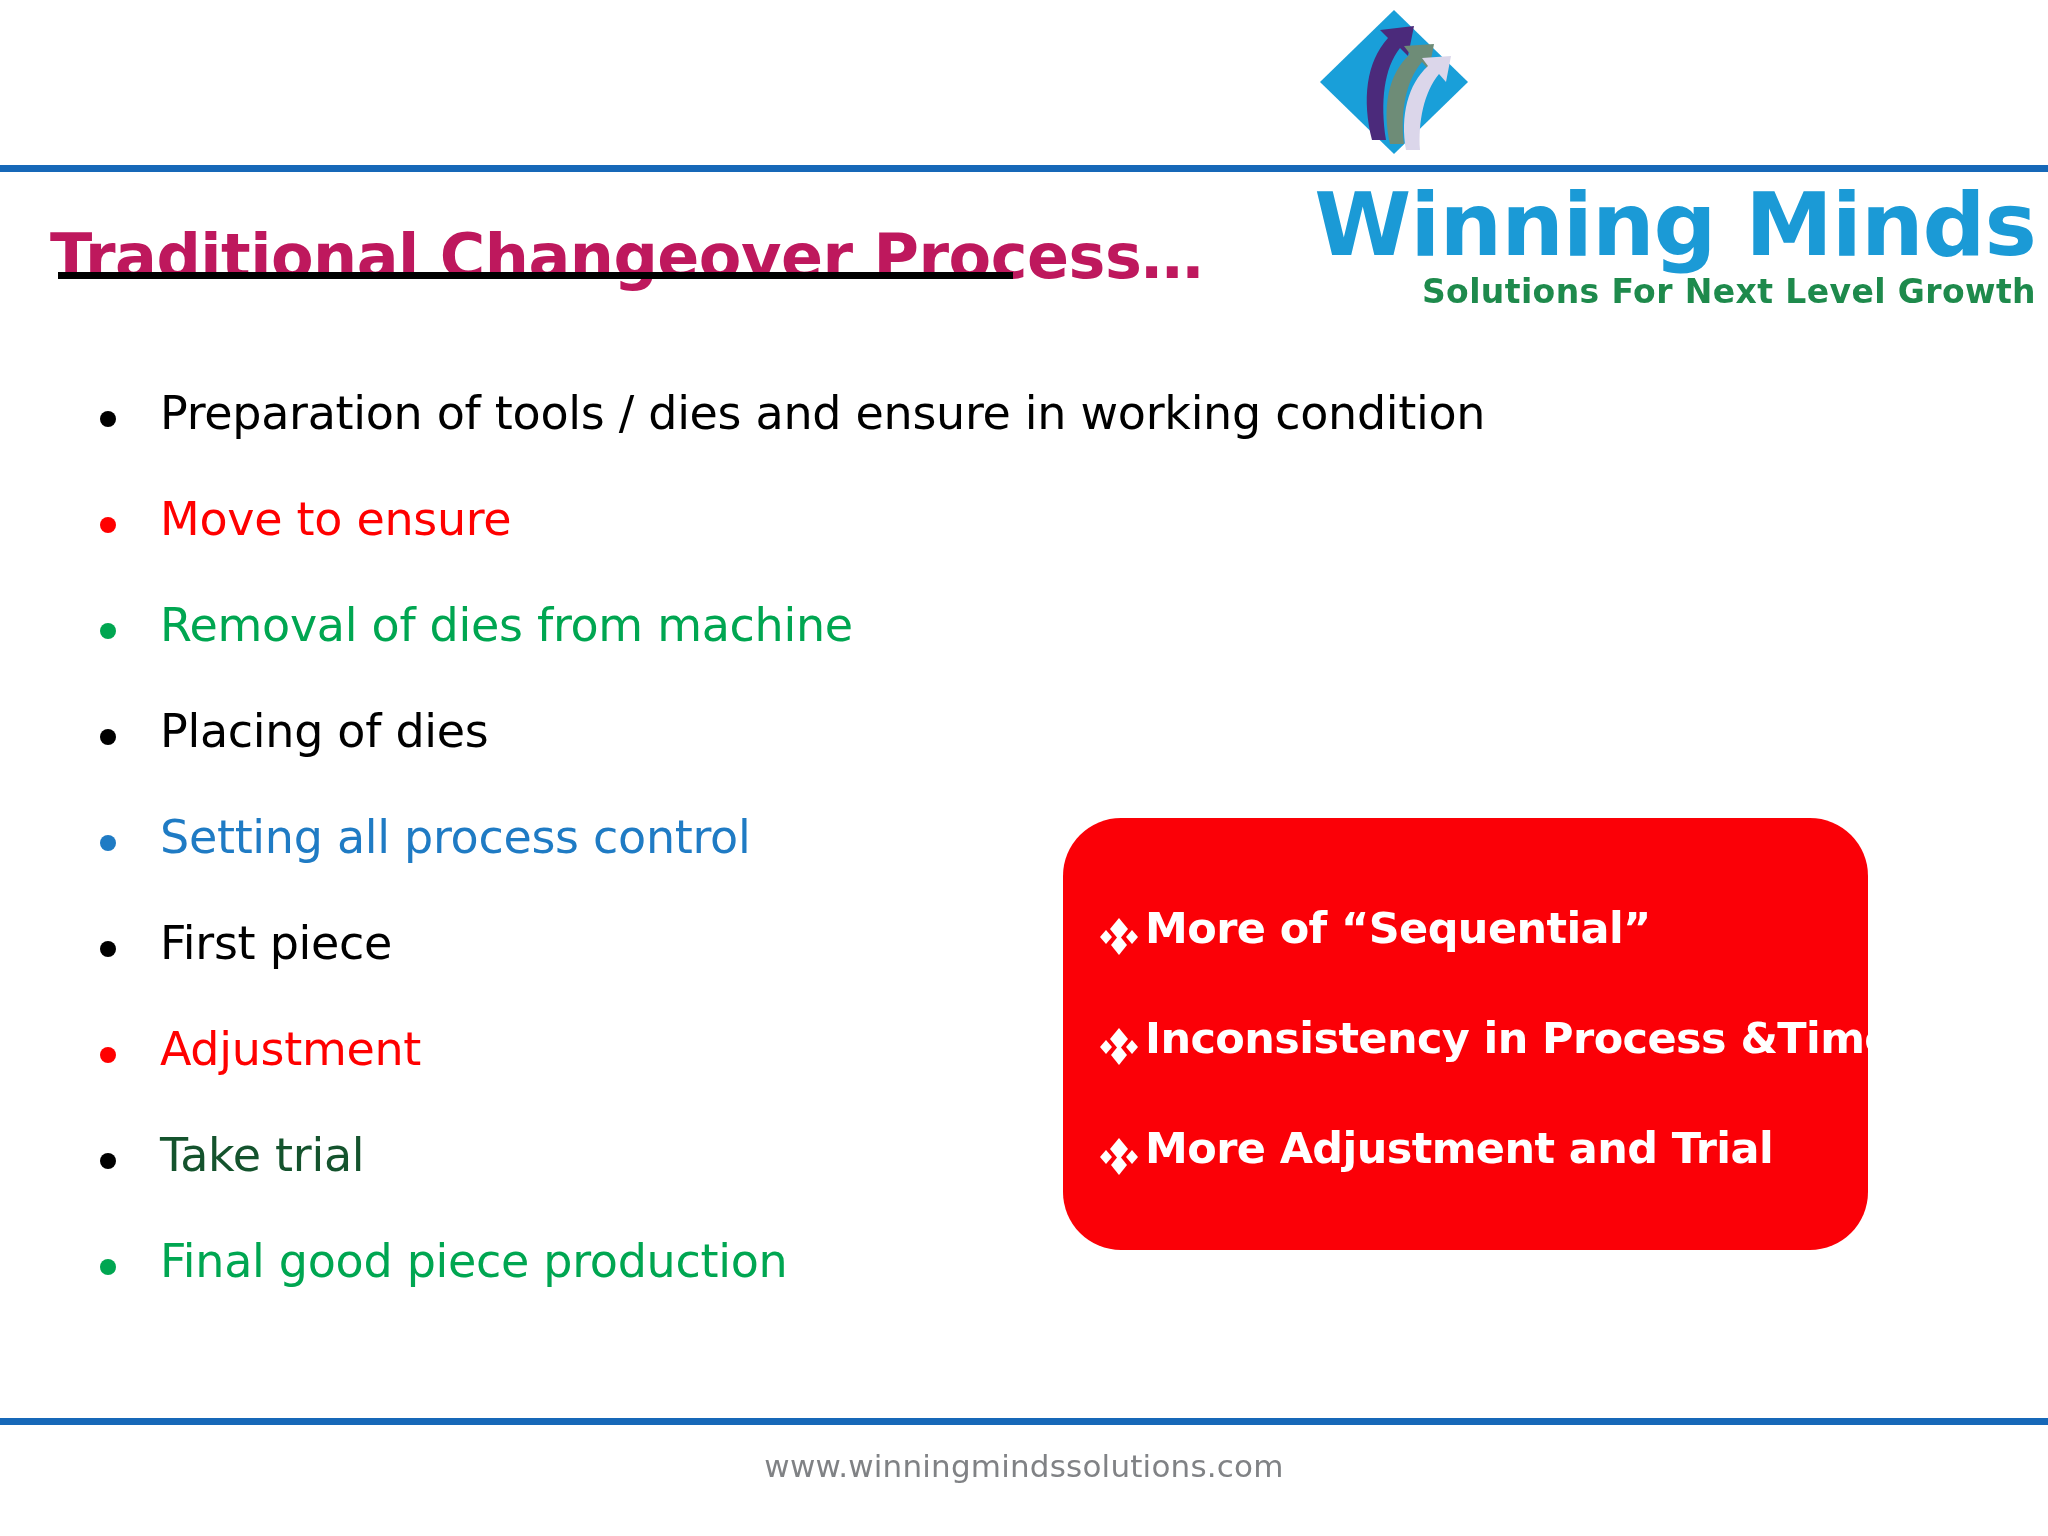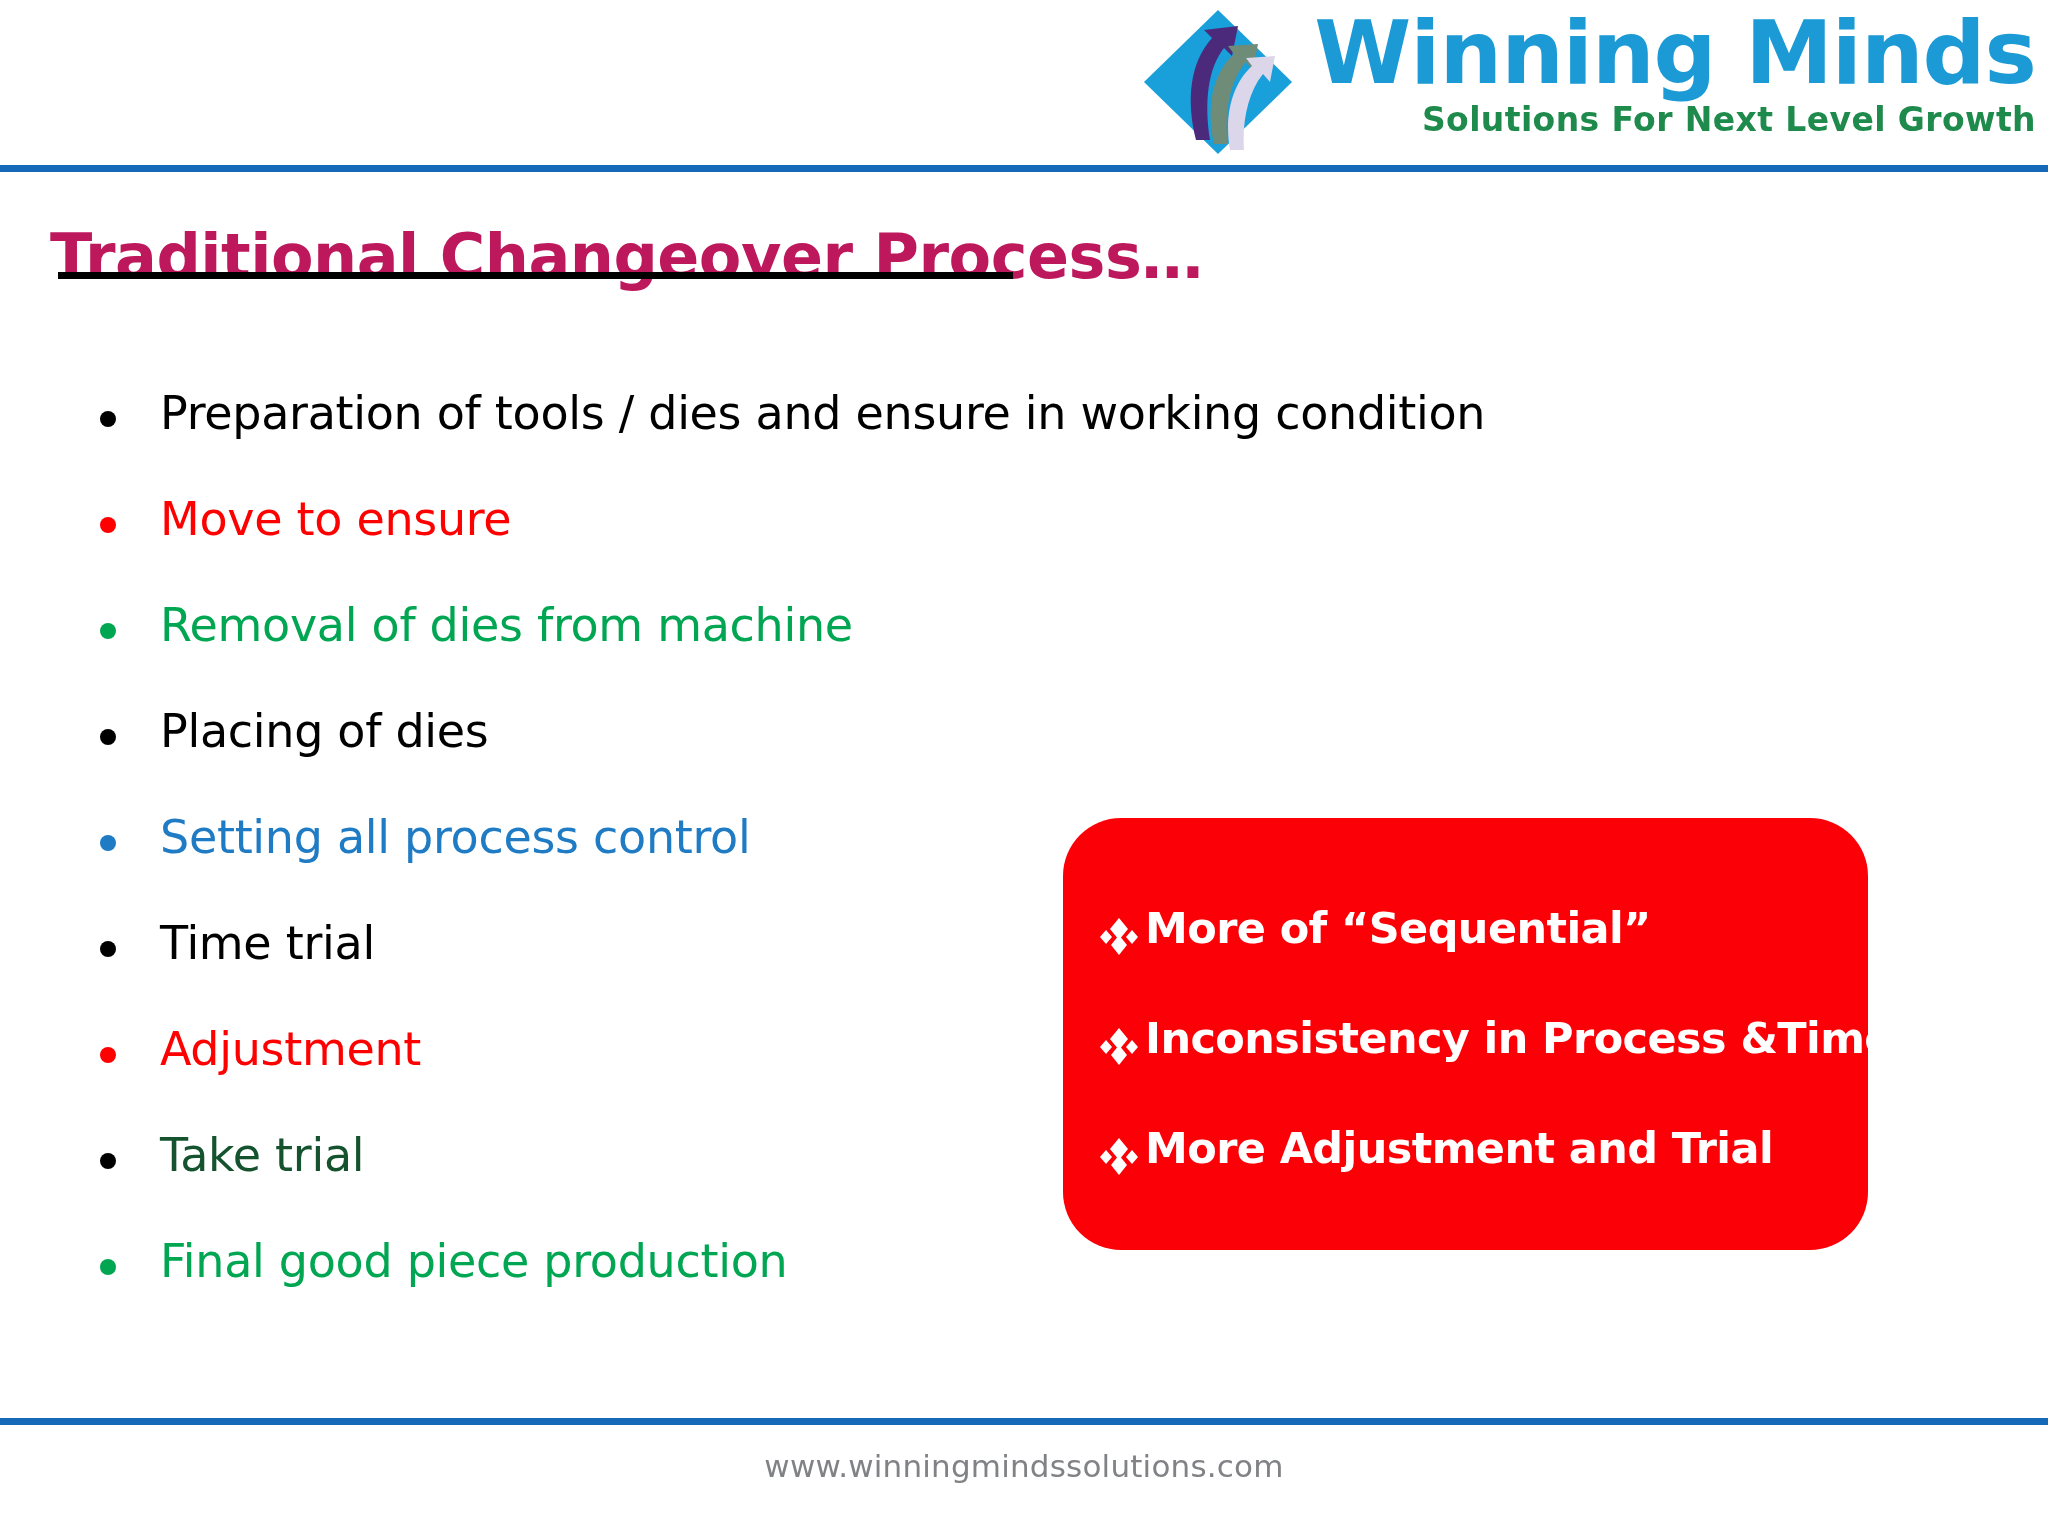--- a/index.html
+++ b/index.html
@@ -30,20 +30,21 @@
     height: 166px;
     background: #ffffff;
   }
   .brand-block {
     position: absolute;
     right: 12px;
     top: 4px;
     display: flex;
     align-items: flex-start;
     gap: 16px;
+    flex-direction: column;
   }
   .logo-mark {
     width: 160px;
     height: 156px;
     position: relative;
     flex: 0 0 auto;
   }
   .logo-mark svg { display: block; }
 
   .brand-text {
@@ -244,21 +245,21 @@
       <span class="bullet-text" style="color:#000000">Placing of dies</span>
     </div>
 
     <div class="bullet-row">
       <span class="bullet-dot" style="background:#1F7BC4"></span>
       <span class="bullet-text" style="color:#1F7BC4">Setting all process control</span>
     </div>
 
     <div class="bullet-row">
       <span class="bullet-dot" style="background:#000000"></span>
-      <span class="bullet-text" style="color:#000000">Time trial</span>
+      <span class="bullet-text" style="color:#000000">First piece</span>
     </div>
 
     <div class="bullet-row">
       <span class="bullet-dot" style="background:#FF0000"></span>
       <span class="bullet-text" style="color:#FF0000">Adjustment</span>
     </div>
 
     <div class="bullet-row">
       <span class="bullet-dot" style="background:#000000"></span>
       <span class="bullet-text" style="color:#14532d">Take trial</span>

